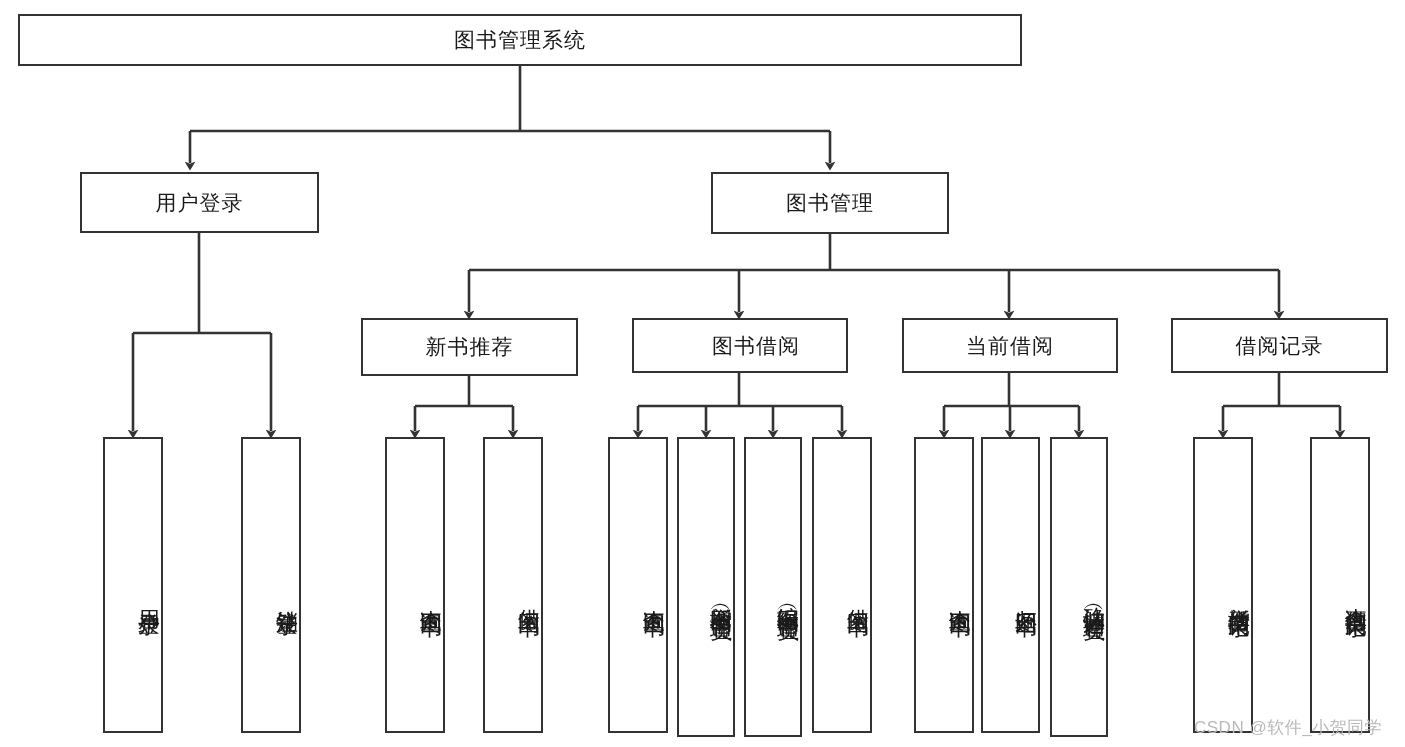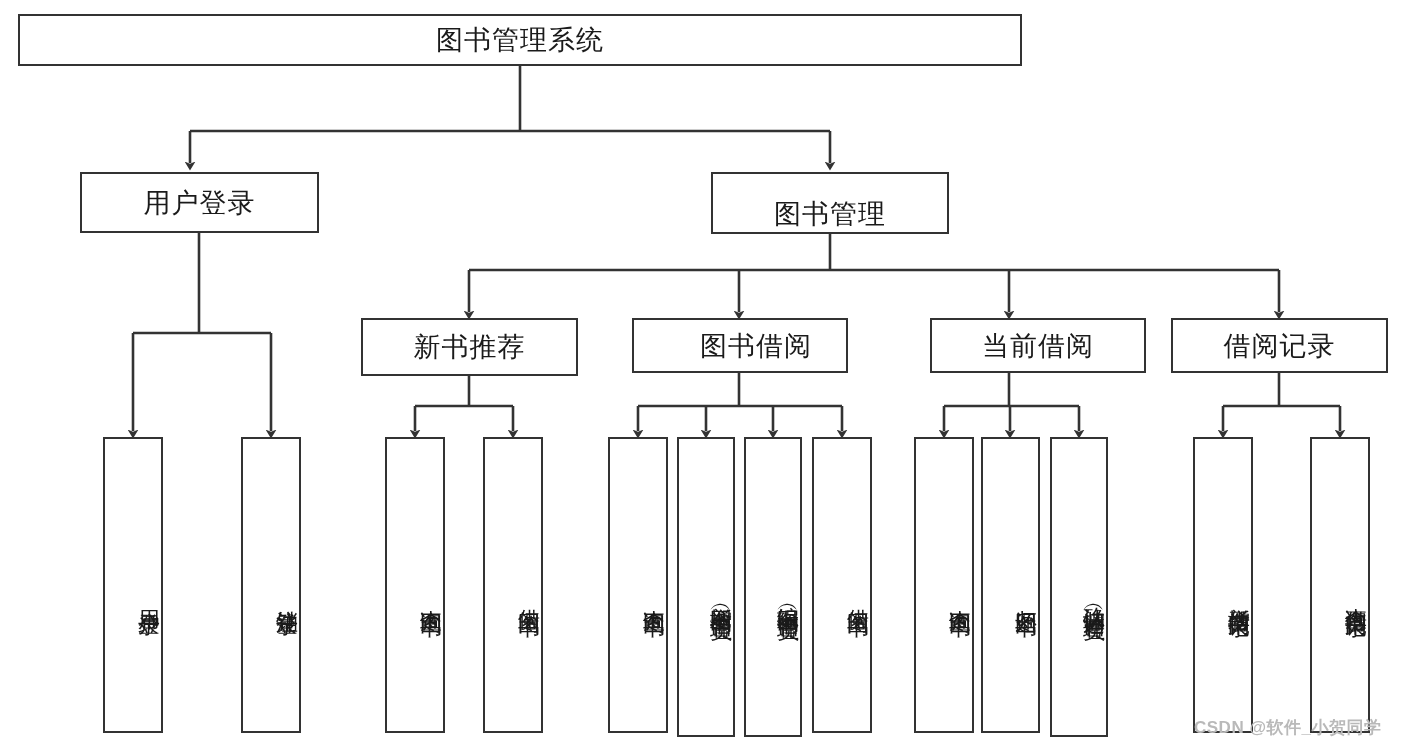--- a/index.html
+++ b/index.html
@@ -30,21 +30,21 @@
     position: absolute;
     box-sizing: border-box;
     background: #ffffff;
     border: 2px solid #333333;
     display: flex;
     align-items: center;
     justify-content: center;
     color: #1a1a1a;
   }
   .node.horiz {
-    font-size: 27px;
+    font-size: 21px;
     letter-spacing: 1px;
   }
   .node.vert {
     writing-mode: vertical-rl;
     text-orientation: upright;
     font-size: 22px;
     line-height: 1.12;
     letter-spacing: 2px;
     padding-top: 22px;
     align-items: flex-start;
@@ -55,21 +55,20 @@
     text-orientation: upright;
     display: block;
     white-space: nowrap;
   }
   .watermark {
     position: absolute;
     font-size: 17px;
     color: #b9b9b9;
     white-space: nowrap;
     letter-spacing: 0.5px;
-    font-weight: bold;
   }
 </style>
 </head>
 <body>
 
 <div id="diagram-root">
 
   <svg id="edge-layer" viewBox="0 0 1405 747" xmlns="http://www.w3.org/2000/svg">
     <defs>
       <marker id="arrow" markerWidth="9" markerHeight="11" refX="1.5" refY="5.5" orient="auto" markerUnits="userSpaceOnUse">
@@ -121,31 +120,31 @@
     </g>
   </svg>
 
   <div class="node horiz" style="left:18px; top:14px; width:1004px; height:52px;">
     <span>图书管理系统</span>
   </div>
 
   <div class="node horiz" style="left:80px; top:172px; width:239px; height:61px;">
     <span>用户登录</span>
   </div>
-  <div class="node horiz" style="left:711px; top:172px; width:238px; height:62px;align-items:flex-end;">
+  <div class="node horiz" style="left:711px; top:172px; width:238px; height:62px;">
     <span>图书管理</span>
   </div>
 
   <div class="node horiz" style="left:361px; top:318px; width:217px; height:58px;">
     <span>新书推荐</span>
   </div>
   <div class="node horiz" style="left:632px; top:318px; width:216px; height:55px;padding-left:32px;">
     <span>图书借阅</span>
   </div>
-  <div class="node horiz" style="left:902px; top:318px; width:216px; height:55px;margin-left:28px;">
+  <div class="node horiz" style="left:902px; top:318px; width:216px; height:55px;">
     <span>当前借阅</span>
   </div>
   <div class="node horiz" style="left:1171px; top:318px; width:217px; height:55px;">
     <span>借阅记录</span>
   </div>
 
   <div class="node vert" style="left:103px; top:437px; width:60px; height:296px;">
     <span class="vlabel">用户登录</span>
   </div>
   <div class="node vert" style="left:241px; top:437px; width:60px; height:296px;">

